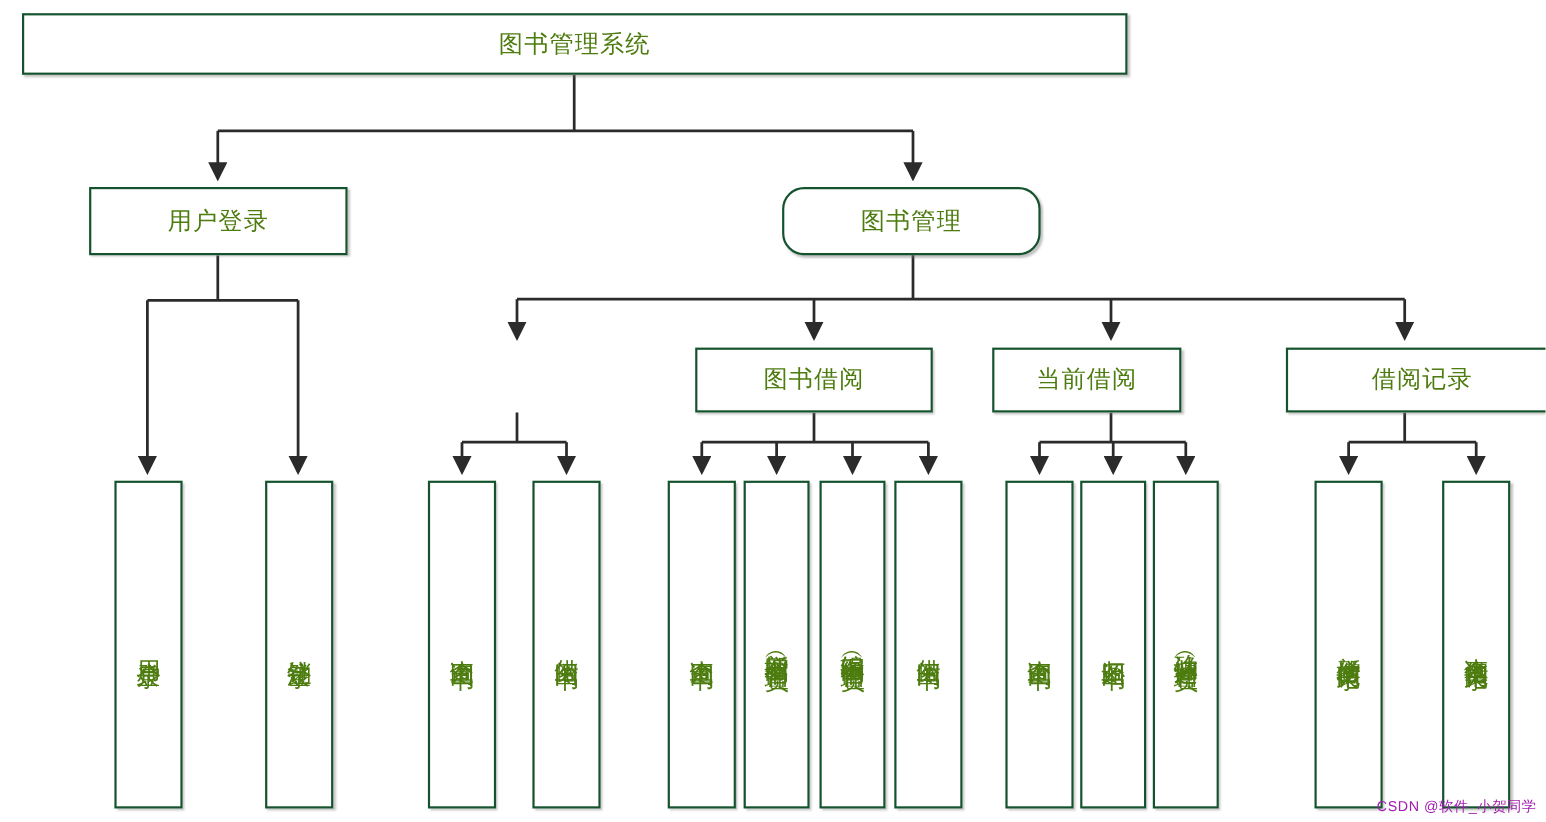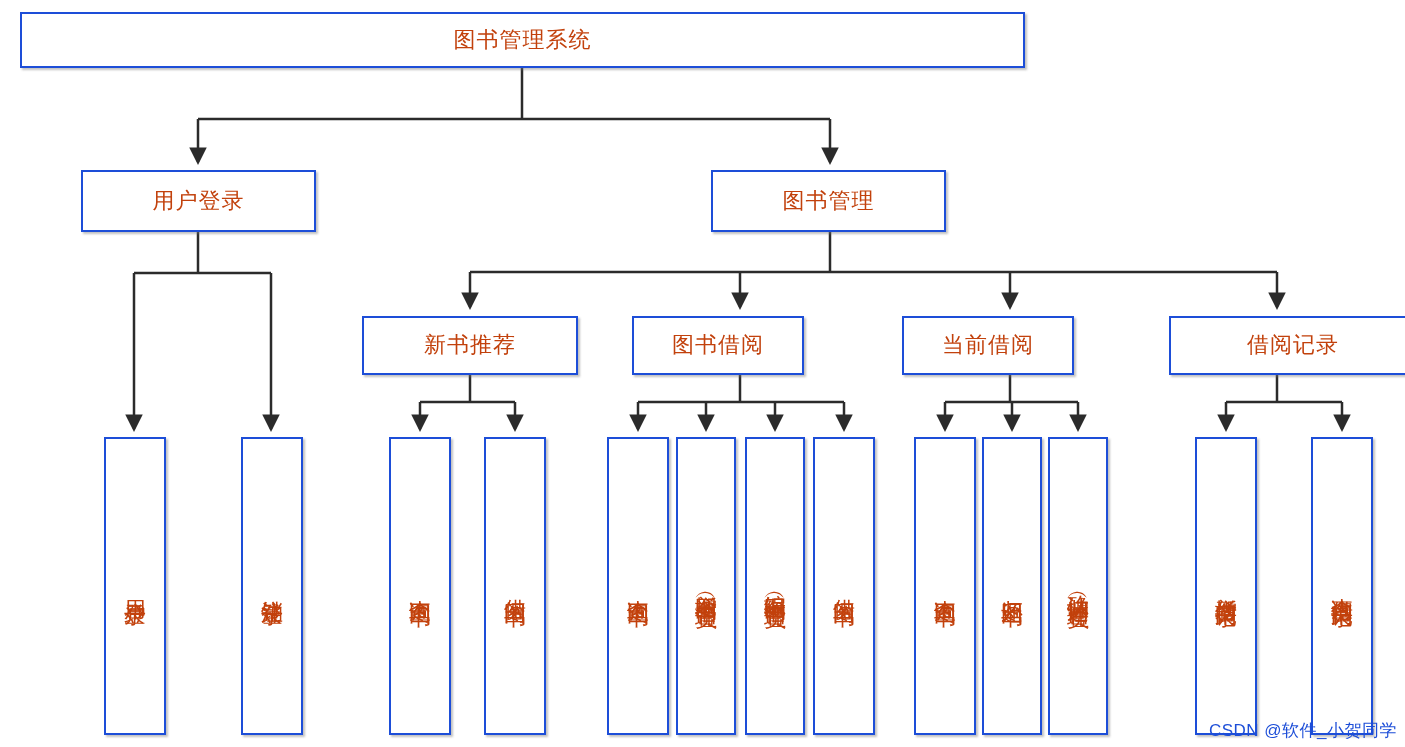--- a/index.html
+++ b/index.html
@@ -22,27 +22,27 @@
   #edge-layer {
     position: absolute;
     top: 0;
     left: 0;
     width: 1405px;
     height: 747px;
   }
   .node {
     position: absolute;
     box-sizing: border-box;
-    border: 2px solid #1d4ed8;
+    border: 2px solid #14532d;
     background: #ffffff;
     box-shadow: 2px 2px 2px rgba(120,120,120,0.45);
     display: flex;
     align-items: center;
     justify-content: center;
-    color: #c2410c;
+    color: #4d7c0f;
   }
   .node-h .node-label {
     font-size: 22px;
     line-height: 1.2;
     letter-spacing: 1px;
     white-space: nowrap;
   }
   .node-v {
     align-items: center;
     justify-content: center;
@@ -54,22 +54,22 @@
     font-size: 22px;
     line-height: 1.28;
     letter-spacing: 2px;
     text-align: center;
     max-height: 100%;
   }
   #watermark {
     position: absolute;
     right: 8px;
     bottom: 5px;
-    font-size: 17px;
-    color: #1d4ed8;
+    font-size: 13px;
+    color: #a21caf;
     letter-spacing: 0.5px;
     white-space: nowrap;
     pointer-events: none;
   }
 </style>
 </head>
 <body>
 
 <div id="diagram-root">
 
@@ -123,28 +123,25 @@
     </g>
   </svg>
 
   <div class="node node-h" style="left:20px; top:12px; width:1005px; height:56px;">
     <span class="node-label">图书管理系统</span>
   </div>
 
   <div class="node node-h" style="left:81px; top:170px; width:235px; height:62px;">
     <span class="node-label">用户登录</span>
   </div>
-  <div class="node node-h" style="left:711px; top:170px; width:235px; height:62px;">
+  <div class="node node-h" style="left:711px; top:170px; width:235px; height:62px;border-radius:20px;">
     <span class="node-label">图书管理</span>
   </div>
 
-  <div class="node node-h" style="left:362px; top:316px; width:216px; height:59px;">
-    <span class="node-label">新书推荐</span>
-  </div>
-  <div class="node node-h" style="left:632px; top:316px; width:172px; height:59px;">
+  <div class="node node-h" style="left:632px; top:316px; width:216px; height:59px;">
     <span class="node-label">图书借阅</span>
   </div>
   <div class="node node-h" style="left:902px; top:316px; width:172px; height:59px;">
     <span class="node-label">当前借阅</span>
   </div>
   <div class="node node-h" style="left:1169px; top:316px; width:248px; height:59px;">
     <span class="node-label">借阅记录</span>
   </div>
 
   <div class="node node-v" style="left:104px; top:437px; width:62px; height:298px;">

